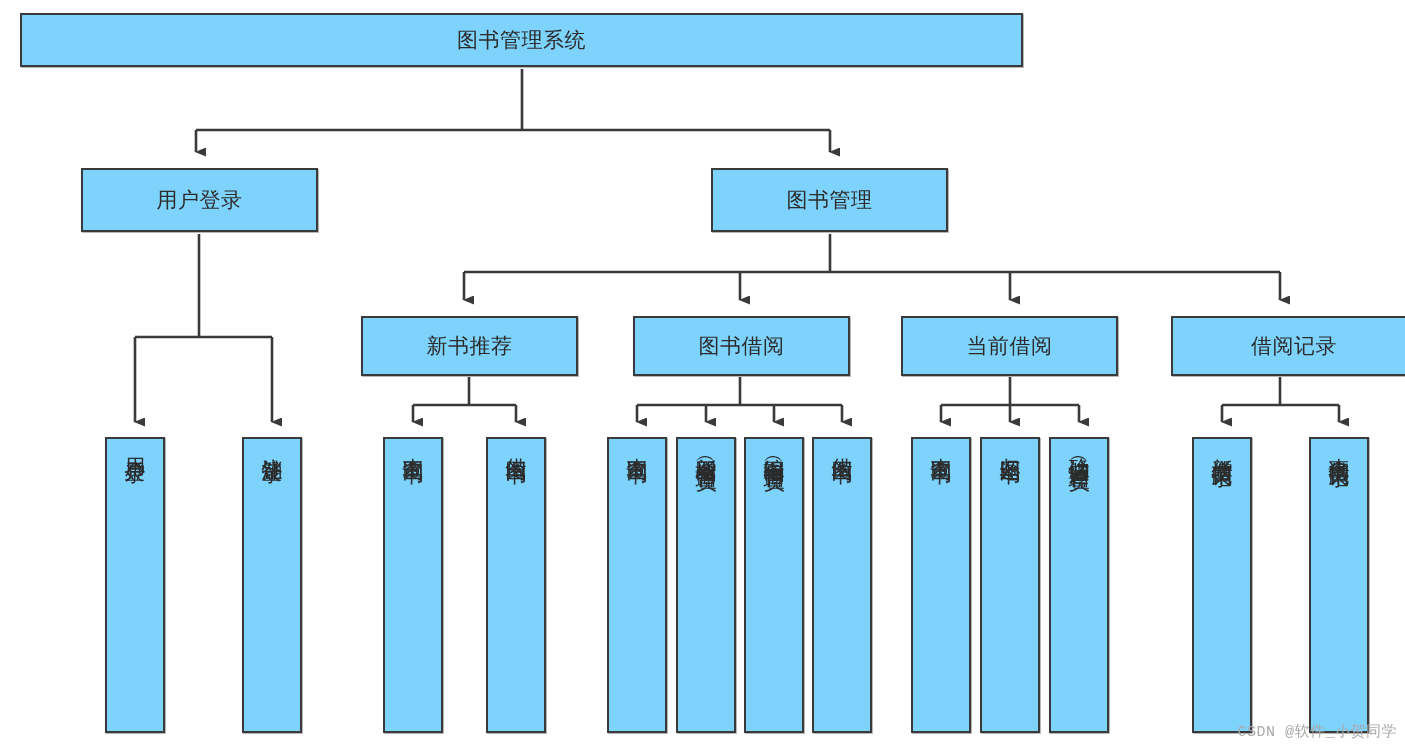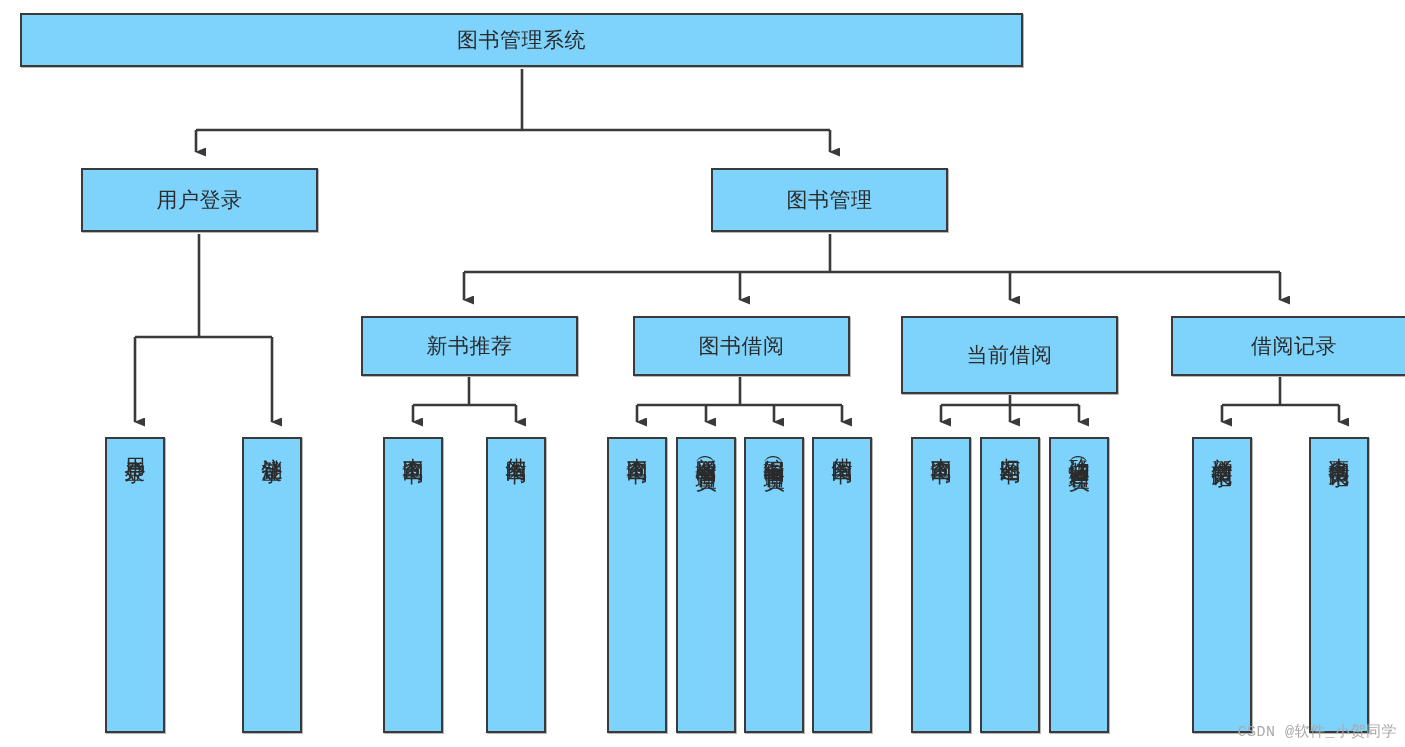--- a/index.html
+++ b/index.html
@@ -138,21 +138,21 @@
   <div class="node horizontal" style="left:361px; top:316px; width:217px; height:60px;">
     <span class="node-label">新书推荐</span>
   </div>
 
   <div class="node horizontal" style="left:711px; top:168px; width:237px; height:64px;">
     <span class="node-label">图书管理</span>
   </div>
   <div class="node horizontal" style="left:621px; top:316px; width:217px; height:60px;margin-left:12px;">
     <span class="node-label">图书借阅</span>
   </div>
-  <div class="node horizontal" style="left:901px; top:316px; width:217px; height:78px;">
+  <div class="node horizontal" style="left:901px; top:316px; width:217px; height:60px;">
     <span class="node-label">当前借阅</span>
   </div>
   <div class="node horizontal" style="left:1171px; top:316px; width:246px; height:60px;">
     <span class="node-label">借阅记录</span>
   </div>
 
   <div class="node vertical" style="left:105px; top:437px; width:60px; height:296px;">
     <span class="node-label">用户登录</span>
   </div>
   <div class="node vertical" style="left:242px; top:437px; width:60px; height:296px;">

